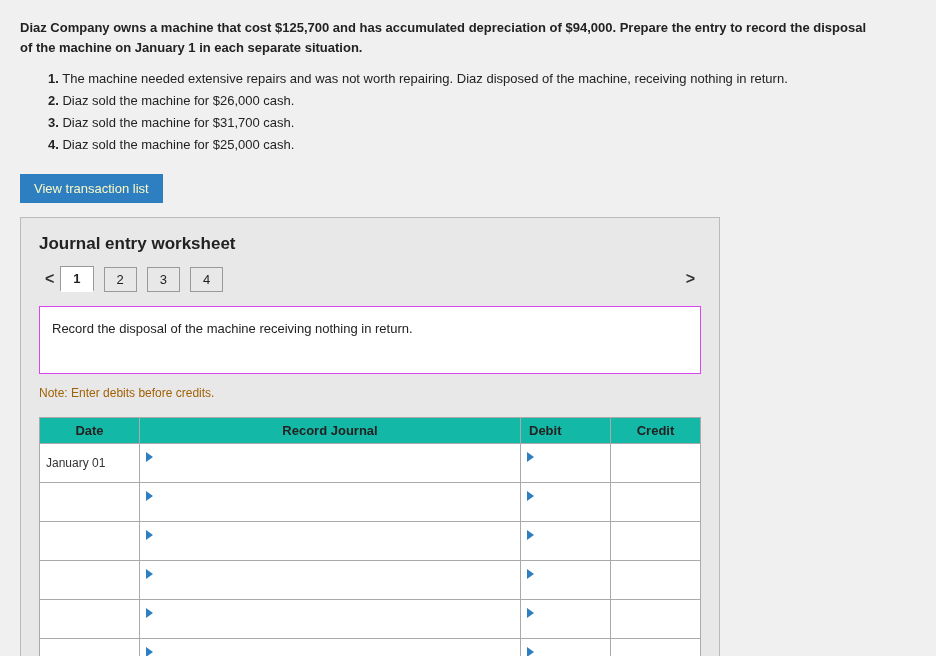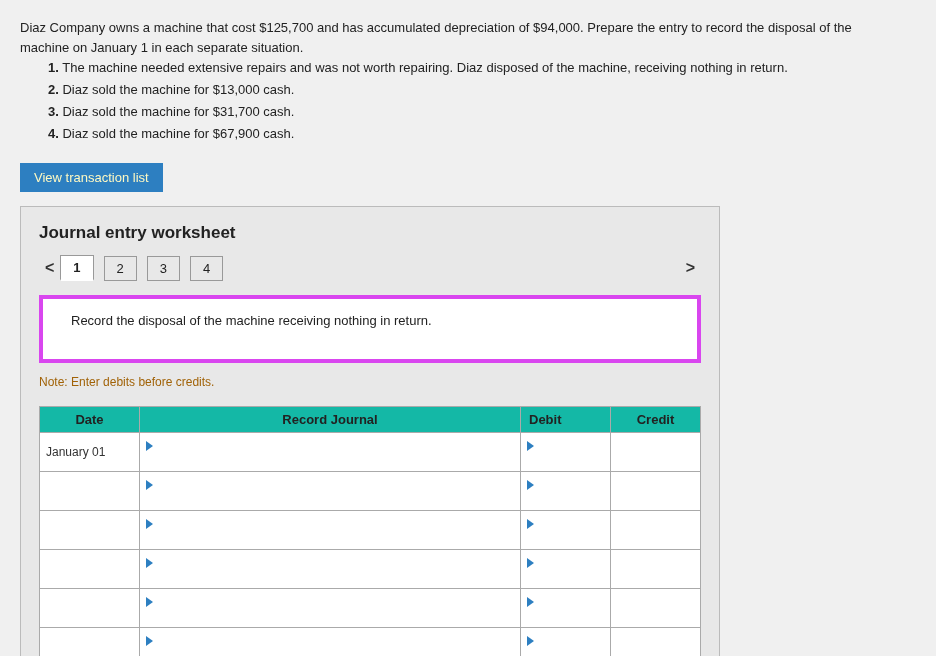--- a/index.html
+++ b/index.html
@@ -8,21 +8,22 @@
       font-size: 13px;
       background: #f0f0f0;
       color: #222;
       width: 936px;
       min-height: 656px;
       padding: 18px 20px;
     }
     .problem-text {
       max-width: 860px;
       line-height: 1.5;
-      margin-bottom: 0;
+      margin-bottom: 11px;
+      font-weight: bold;
     }
     .problem-list {
       list-style: none;
       margin-left: 28px;
       margin-bottom: 18px;
       line-height: 1.7;
     }
     .problem-list li span.num {
       font-weight: bold;
     }
@@ -70,23 +71,23 @@
       margin-right: 10px;
     }
     .tab-item.active {
       border-bottom: 2px solid #fff;
       font-weight: bold;
     }
     .tab-item:not(.active) {
       background: #e8e8e8;
     }
     .instruction-box {
-      border: 4px solid #d946ef;
+      border: 1px solid #d946ef;
       background: #fff;
-      padding: 14px 28px;
+      padding: 14px 12px;
       margin-bottom: 12px;
       min-height: 68px;
       font-size: 13px;
     }
     .note-text {
       color: #a16207;
       font-size: 12px;
       margin-bottom: 17px;
     }
     .journal-table {
@@ -139,23 +140,23 @@
   </style>
 </head>
 <body>
 
 
 
 <div class="problem-text">Diaz Company owns a machine that cost $125,700 and has accumulated depreciation of $94,000. Prepare the entry to record the disposal of the machine on January 1 in each separate situation.</div>
 
 <ul class="problem-list">
   <li><span class="num">1.</span> <span>The machine needed extensive repairs and was not worth repairing. Diaz disposed of the machine, receiving nothing in return.</span></li>
-  <li><span class="num">2.</span> <span>Diaz sold the machine for $13,000 cash.</span></li>
+  <li><span class="num">2.</span> <span>Diaz sold the machine for $26,000 cash.</span></li>
   <li><span class="num">3.</span> <span>Diaz sold the machine for $31,700 cash.</span></li>
-  <li><span class="num">4.</span> <span>Diaz sold the machine for $67,900 cash.</span></li>
+  <li><span class="num">4.</span> <span>Diaz sold the machine for $25,000 cash.</span></li>
 </ul>
 
 <button class="btn-view-transaction">View transaction list</button>
 
 <div class="worksheet-container">
   <div class="worksheet-title">Journal entry worksheet</div>
 
   <div class="tabs-row">
     <button class="tab-nav-btn">&lt;</button>
     <div class="tab-item active">1</div>

